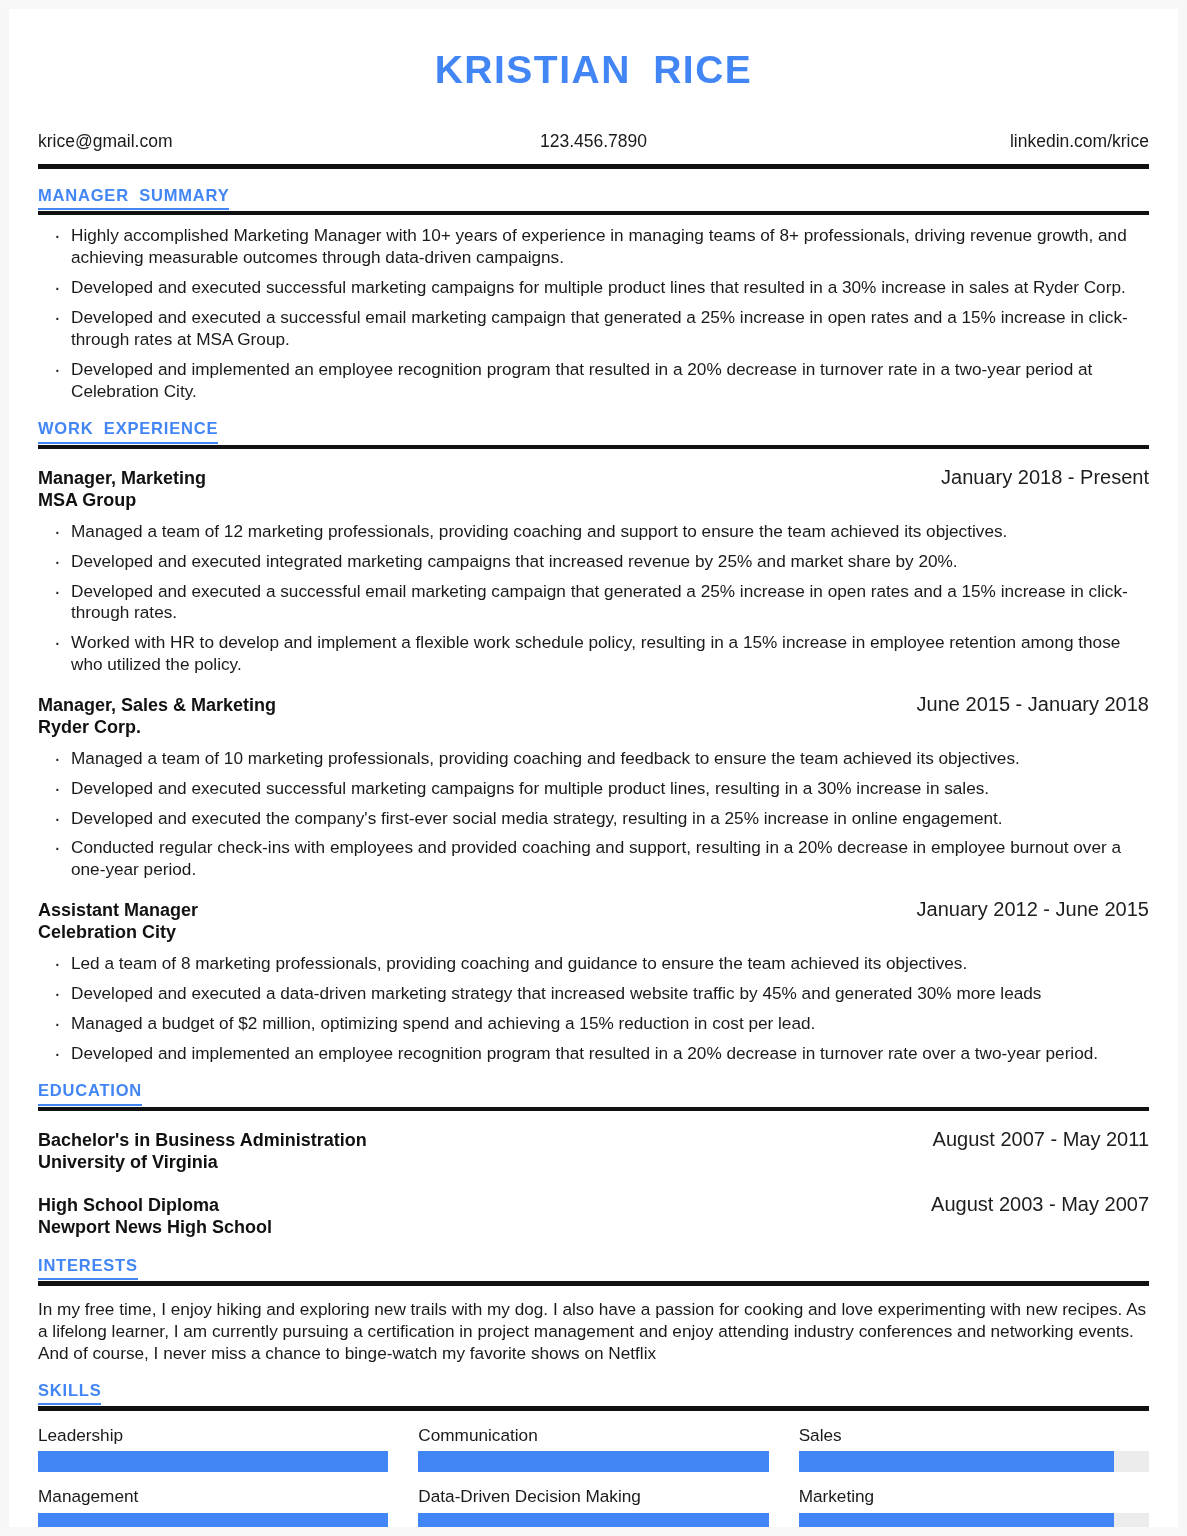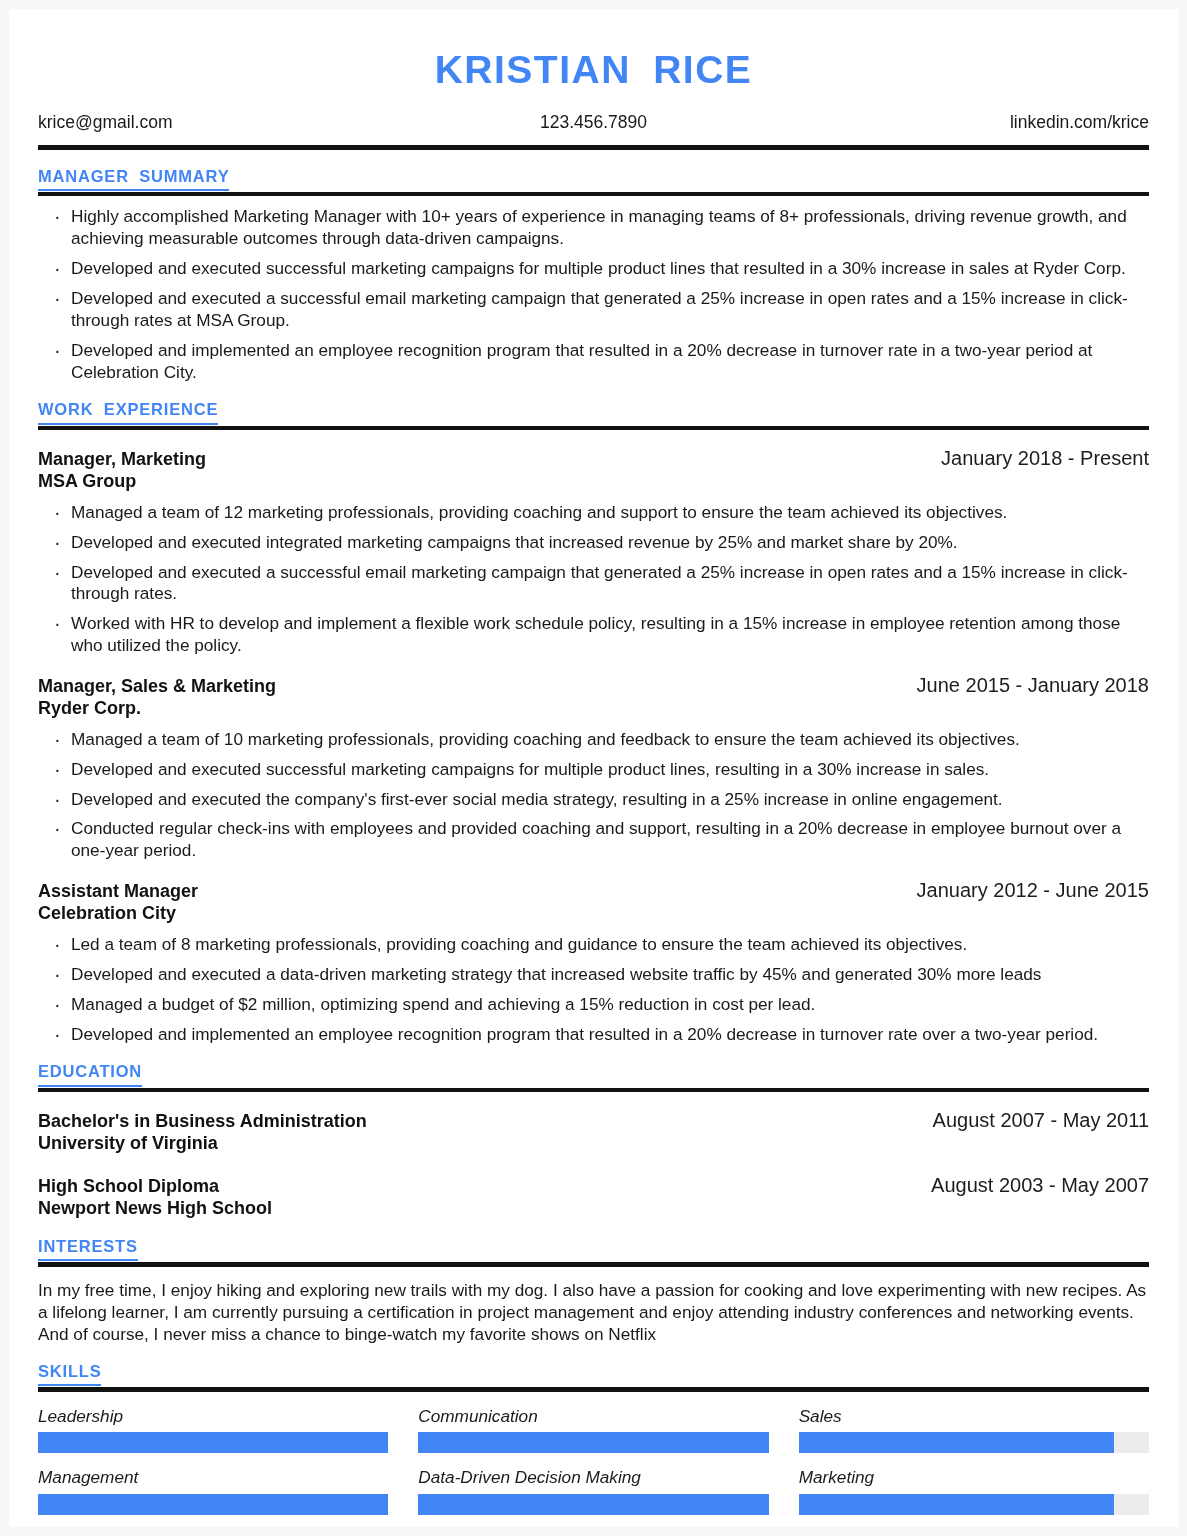--- a/index.html
+++ b/index.html
@@ -48,21 +48,21 @@
     display: flex;
     align-items: baseline;
     justify-content: space-between;
     margin-top: 19px;
     font-size: 17.5px;
     color: #1a1a1a;
     padding-bottom: 12px;
   }
   .contact-row .c-left  { flex: 1 1 0; text-align: left; }
   .contact-row .c-mid   { flex: 1 1 0; text-align: center; }
-  .contact-row .c-right { flex: 1 1 0; text-align: right; }
+  .contact-row .c-right { flex: 1 1 0; text-align: right; margin-top: 19px; }
 
   .rule-thick {
     height: 5px;
     background: #111111;
     width: 100%;
   }
 
   
   .section { margin-top: 0; }
   .section-head {
@@ -159,21 +159,20 @@
     grid-template-columns: repeat(3, 1fr);
     column-gap: 30px;
     row-gap: 14px;
   }
   .skill-name {
     font-size: 17.2px;
     color: #1a1a1a;
     line-height: 1.25;
     margin-bottom: 5px;
     white-space: nowrap;
-    font-style: italic;
   }
   .skill-track {
     position: relative;
     height: 21px;
     width: 100%;
     background: #ececec;
     overflow: hidden;
   }
   .skill-fill {
     position: absolute;

